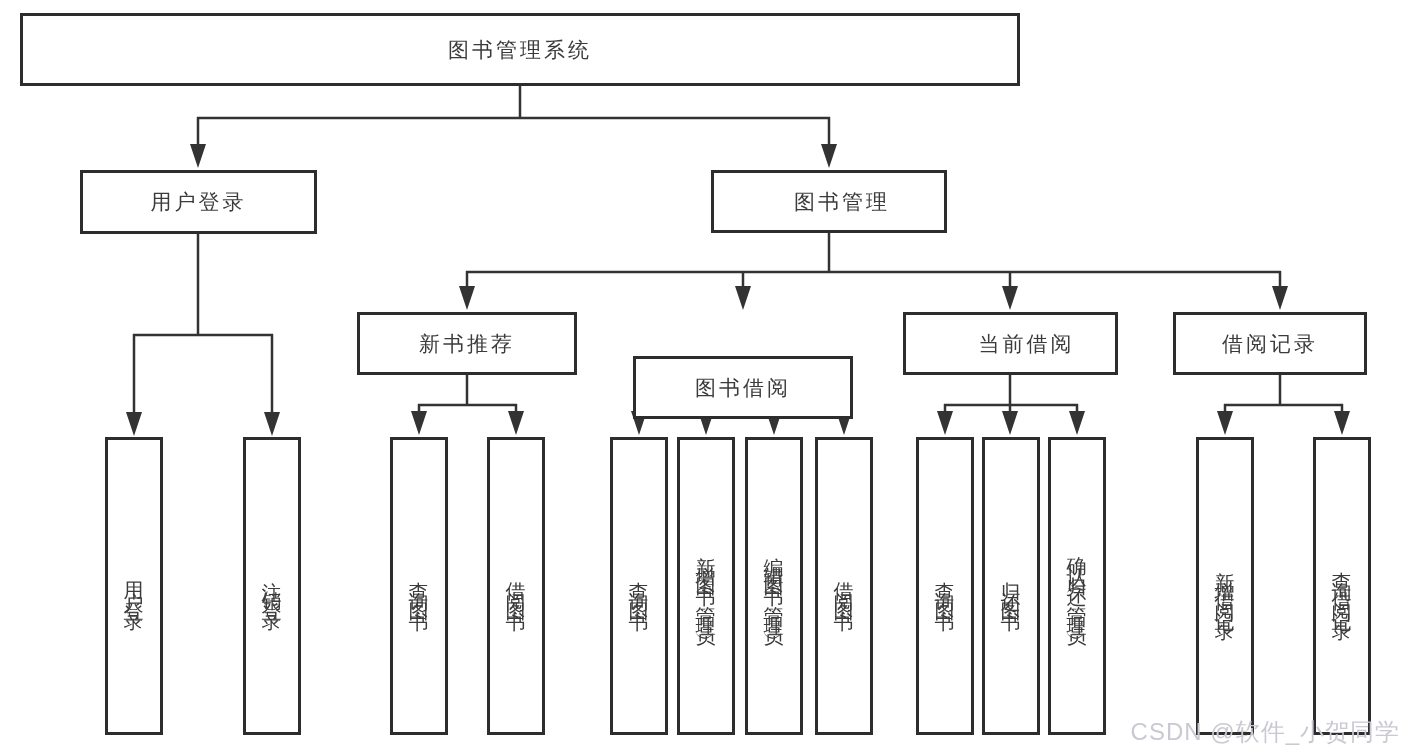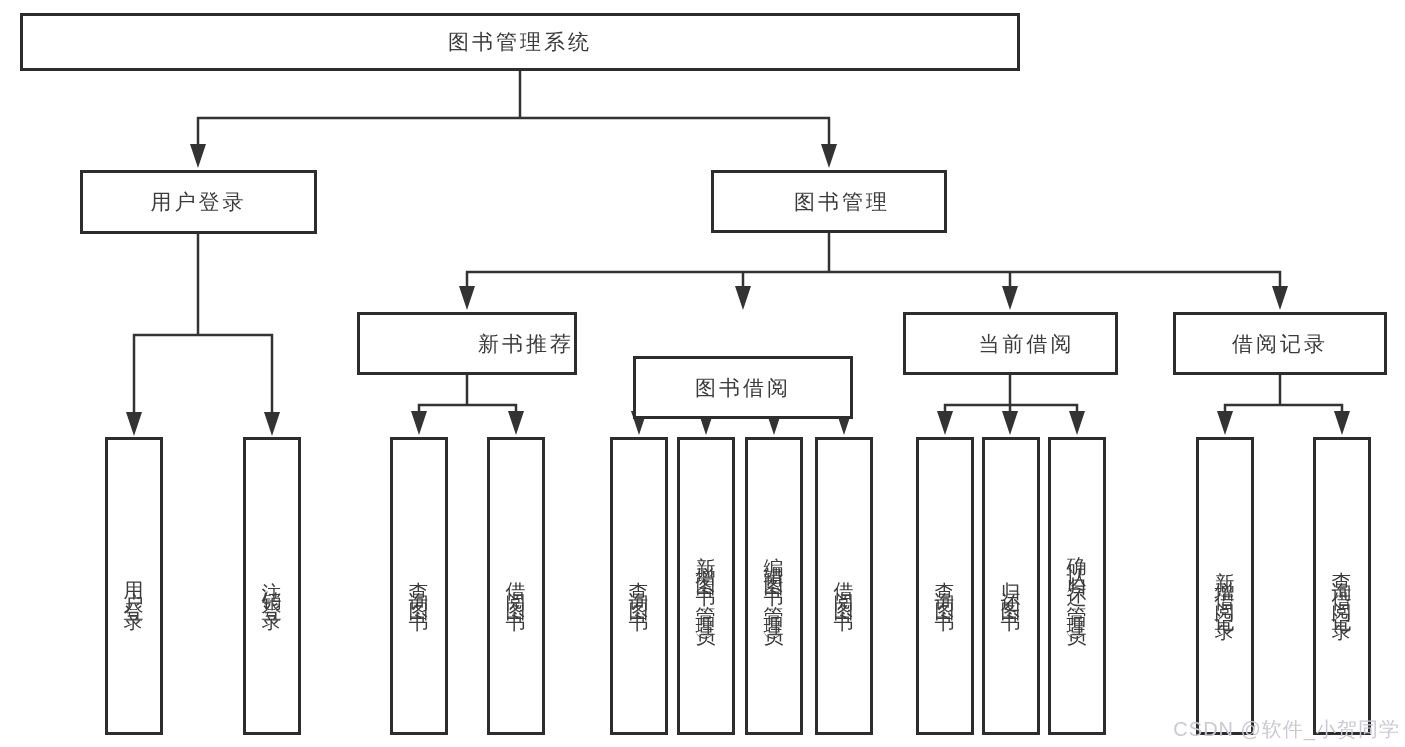--- a/index.html
+++ b/index.html
@@ -35,21 +35,21 @@
     writing-mode:vertical-rl;
     text-orientation:mixed;
     font-size:20px;
     line-height:1;
     letter-spacing:10px;
     white-space:nowrap;
   }
   .watermark{
     position:absolute;
     right:5px;top:716px;
-    font-size:20px;
+    font-size:24px;
     color:var(--watermark);
     letter-spacing:1px;
     white-space:nowrap;
   }
 </style>
 </head>
 <body>
 
 <div class="canvas">
 
@@ -108,41 +108,41 @@
     <polygon points="1069,411 1085,411 1077,435"></polygon>
 
     <line x1="1280" y1="375" x2="1280" y2="406"></line>
     <line x1="1224" y1="405" x2="1343" y2="405"></line>
     <line x1="1225" y1="404" x2="1225" y2="413"></line>
     <line x1="1342" y1="404" x2="1342" y2="413"></line>
     <polygon points="1217,411 1233,411 1225,435"></polygon>
     <polygon points="1334,411 1350,411 1342,435"></polygon>
   </svg>
 
-  <div class="box hbox" style="left:20px;top:13px;width:1000px;height:58px;">
+  <div class="box hbox" style="left:20px;top:13px;width:1000px;height:73px;">
     <span class="label">图书管理系统</span>
   </div>
 
   <div class="box hbox" style="left:80px;top:170px;width:237px;height:64px;">
     <span class="label">用户登录</span>
   </div>
   <div class="box hbox" style="left:711px;top:170px;width:236px;height:63px;padding-left:26px;">
     <span class="label">图书管理</span>
   </div>
 
-  <div class="box hbox" style="left:357px;top:312px;width:220px;height:63px;justify-content:flex-end;">
+  <div class="box hbox" style="left:357px;top:312px;width:220px;height:63px;">
     <span class="label">新书推荐</span>
   </div>
   <div class="box hbox" style="left:633px;top:312px;width:220px;height:63px;margin-top:44px;">
     <span class="label">图书借阅</span>
   </div>
   <div class="box hbox" style="left:903px;top:312px;width:215px;height:63px;padding-left:32px;">
     <span class="label">当前借阅</span>
   </div>
-  <div class="box hbox" style="left:1173px;top:312px;width:214px;height:63px;">
+  <div class="box hbox" style="left:1173px;top:312px;width:194px;height:63px;">
     <span class="label">借阅记录</span>
   </div>
 
   <div class="box vbox" style="left:105px;">
     <span class="vtext">用户登录</span>
   </div>
   <div class="box vbox" style="left:243px;">
     <span class="vtext">注销登录</span>
   </div>
 

